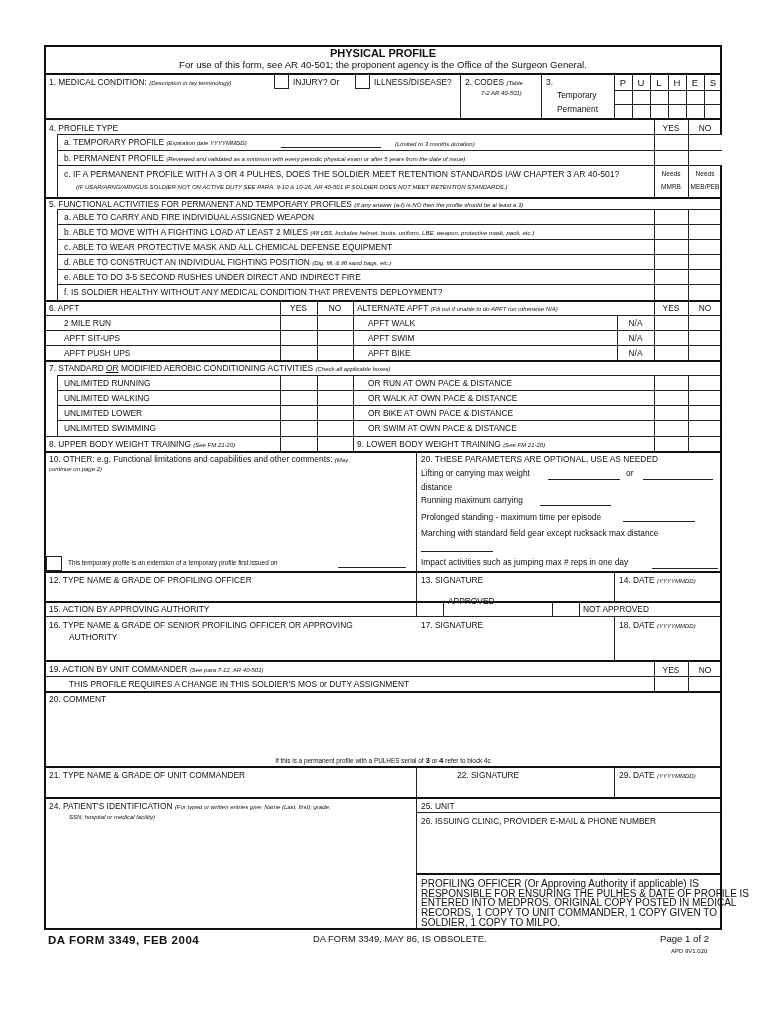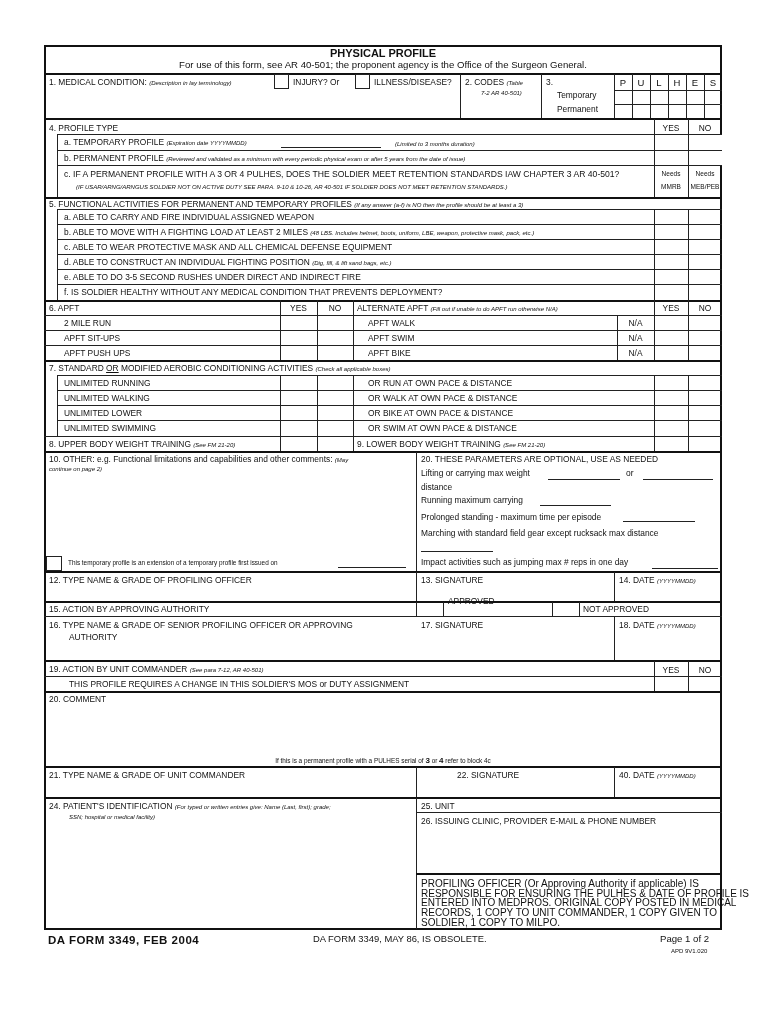--- a/index.html
+++ b/index.html
@@ -252,21 +252,21 @@
 <div class="t" style="left:49px;top:694px;">20.  COMMENT</div>
 <div class="field" style="left:46px;top:706px;width:674px;height:48px;"></div>
 <div class="t c" style="left:44px;width:678px;top:756px;font-size:6.4px;"><span>If this is a permanent profile with a PULHES serial of </span><b style="font-size:8px">3</b><span> or </span><b style="font-size:8px">4</b><span> refer to block 4c</span></div>
 
 <div class="hl thick" style="left:44px;width:678px;top:766px;"></div>
 
 <div class="vl" style="left:416px;top:767px;height:30px;"></div>
 <div class="vl" style="left:614px;top:767px;height:30px;"></div>
 <div class="t" style="left:49px;top:770px;">21.  TYPE NAME &amp; GRADE OF UNIT COMMANDER</div>
 <div class="t" style="left:421px;top:770px;margin-left:36px;">22.  SIGNATURE</div>
-<div class="t" style="left:619px;top:770px;"><span>40.  DATE</span> <span class="s">(YYYYMMDD)</span></div>
+<div class="t" style="left:619px;top:770px;"><span>29.  DATE</span> <span class="s">(YYYYMMDD)</span></div>
 <div class="field" style="left:46px;top:781px;width:368px;height:15px;"></div>
 <div class="field" style="left:418px;top:781px;width:195px;height:15px;"></div>
 <div class="field" style="left:616px;top:781px;width:105px;height:15px;"></div>
 
 <div class="hl thick" style="left:44px;width:678px;top:797px;"></div>
 
 <div class="vl" style="left:416px;top:798px;height:131px;"></div>
 <div class="t" style="left:49px;top:801px;"><span>24.  PATIENT'S IDENTIFICATION</span> <span class="s">(For typed or written entries give:  Name (Last, first); grade;</span></div>
 <div class="t s" style="left:69px;top:812px;">SSN; hospital or medical facility)</div>
 <div class="field" style="left:46px;top:824px;width:368px;height:104px;"></div>

